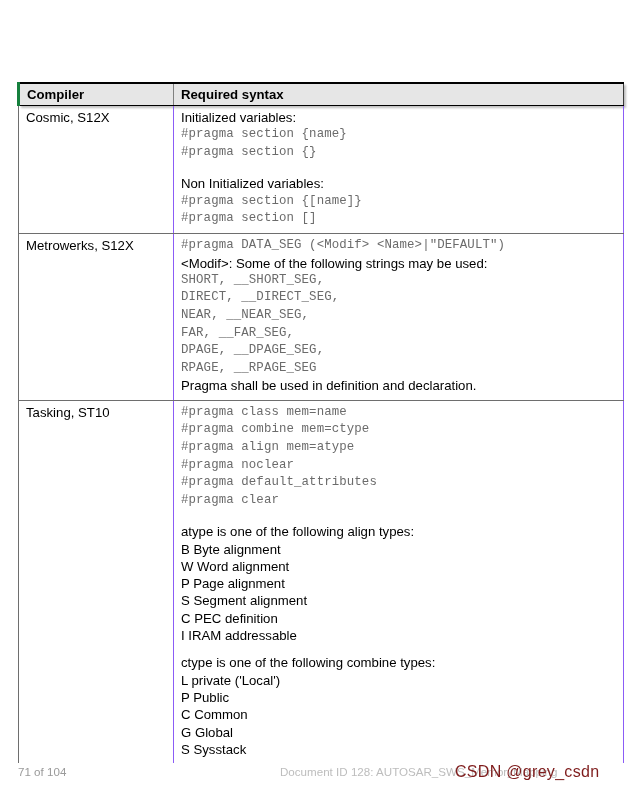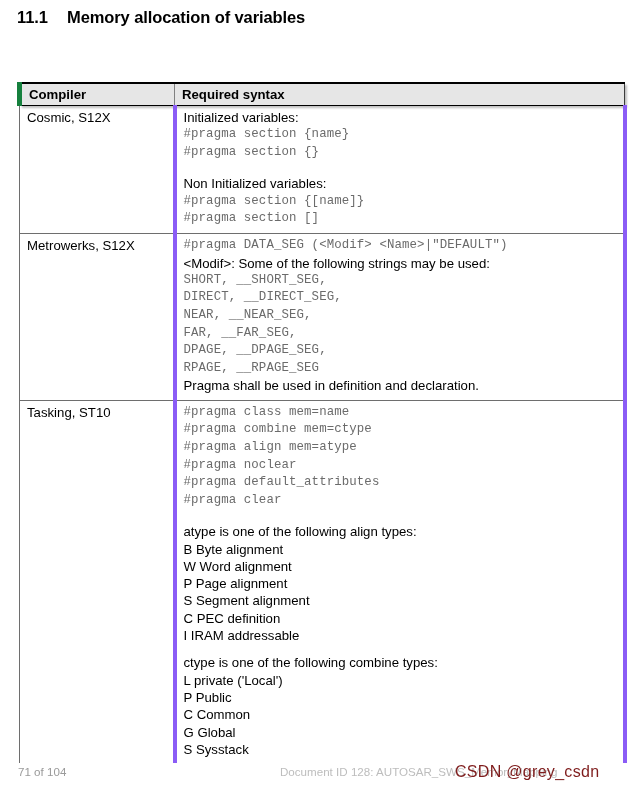--- a/index.html
+++ b/index.html
@@ -69,29 +69,29 @@
     border-left: 1px solid #808080;
     border-right: 1px solid #808080;
     font-size: 13.2px;
     font-weight: bold;
     text-align: left;
     padding: 2px 6px 3px 7px;
     height: 16px;
     box-shadow: 2px 2px 2px rgba(0,0,0,0.25);
   }
   table.spec thead th.col-compiler {
-    border-left: 5px solid #15803d;
+    border-left: 3px solid #15803d;
   }
   table.spec thead th.col-syntax {
     border-right: 1px solid #3c3c3c;
   }
 
   table.spec td {
     border-left: 1px solid #6e6e6e;
-    border-right: 4px solid #8b5cf6;
+    border-right: 1px solid #8b5cf6;
     border-bottom: 1px solid #6e6e6e;
     vertical-align: top;
     padding: 3px 6px 5px 7px;
     font-size: 13.2px;
   }
   table.spec tr.last-row td {
     border-bottom: none;
   }
   td.compiler-cell {
     font-size: 13.2px;
@@ -169,23 +169,20 @@
     color: #7f1d1d;
     white-space: nowrap;
     letter-spacing: 0.3px;
   }
 </style>
 </head>
 <body>
 
 <div class="page">
 
-  <div class="section-heading">
-    <span class="num">11.1</span><span>Memory allocation of variables</span>
-  </div>
 
 
   <div class="tbl-wrap">
     <table class="spec">
       <colgroup>
           <col class="c1">
           <col class="c2">
         </colgroup>
       <thead>
         <tr>

